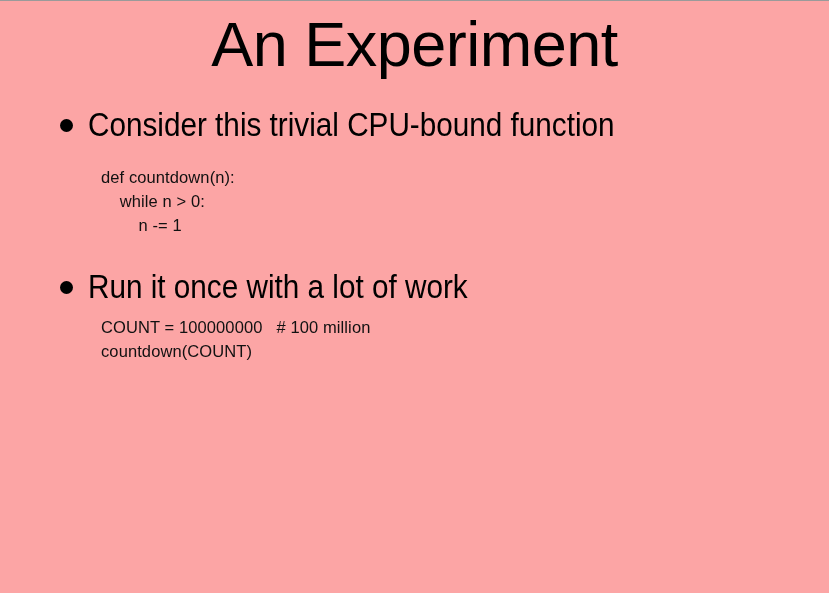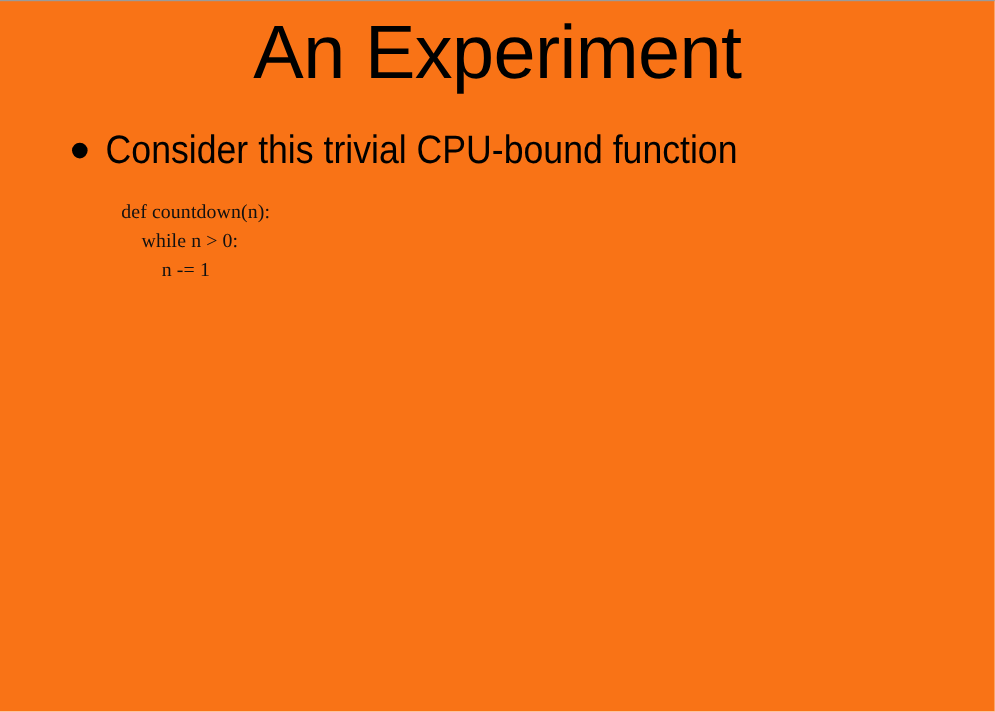--- a/index.html
+++ b/index.html
@@ -9,21 +9,21 @@
   }
   body {
     font-family: "Liberation Sans", sans-serif;
     -webkit-font-smoothing: antialiased;
   }
 
   .slide {
     position: relative;
     width: 829px;
     height: 593px;
-    background: #f97316;
+    background: #fca5a5;
     border-top: 1px solid #9a9a9a;
     box-sizing: border-box;
     overflow: hidden;
   }
 
   
   .slide-title {
     position: absolute;
     top: 3px;
     left: 0;
@@ -74,21 +74,21 @@
     line-height: 40px;
     color: #000000;
     transform: scaleX(0.90);
     transform-origin: left center;
     white-space: nowrap;
   }
 
   .code {
     margin: 0;
     padding: 0 0 0 101px;
-    font-family: Liberation Serif, serif;
+    font-family: Liberation Sans, sans-serif;
     font-size: 16.5px;
     line-height: 24px;
     font-weight: 400;
     color: #111111;
     white-space: pre;
     letter-spacing: 0.1px;
   }
 
   
   .gap-a { height: 20px; }
@@ -112,20 +112,29 @@
         <span class="bullet-text">Consider this trivial CPU-bound function</span>
       </div>
       <div class="gap-a"></div>
       <pre class="code">def countdown(n):
     while n &gt; 0:
         n -= 1</pre>
     </div>
 
     <div class="gap-b"></div>
 
+    <div class="bullet-block">
+      <div class="bullet-row">
+        <span class="bullet-dot"></span>
+        <span class="bullet-text">Run it once with a lot of work</span>
+      </div>
+      <div class="gap-c"></div>
+      <pre class="code">COUNT = 100000000   # 100 million
+countdown(COUNT)</pre>
+    </div>
 
     <div class="gap-d"></div>
 
     <div class="bullet-block">
       <div class="gap-e"></div>
     </div>
 
   </div>
 </div>
 

